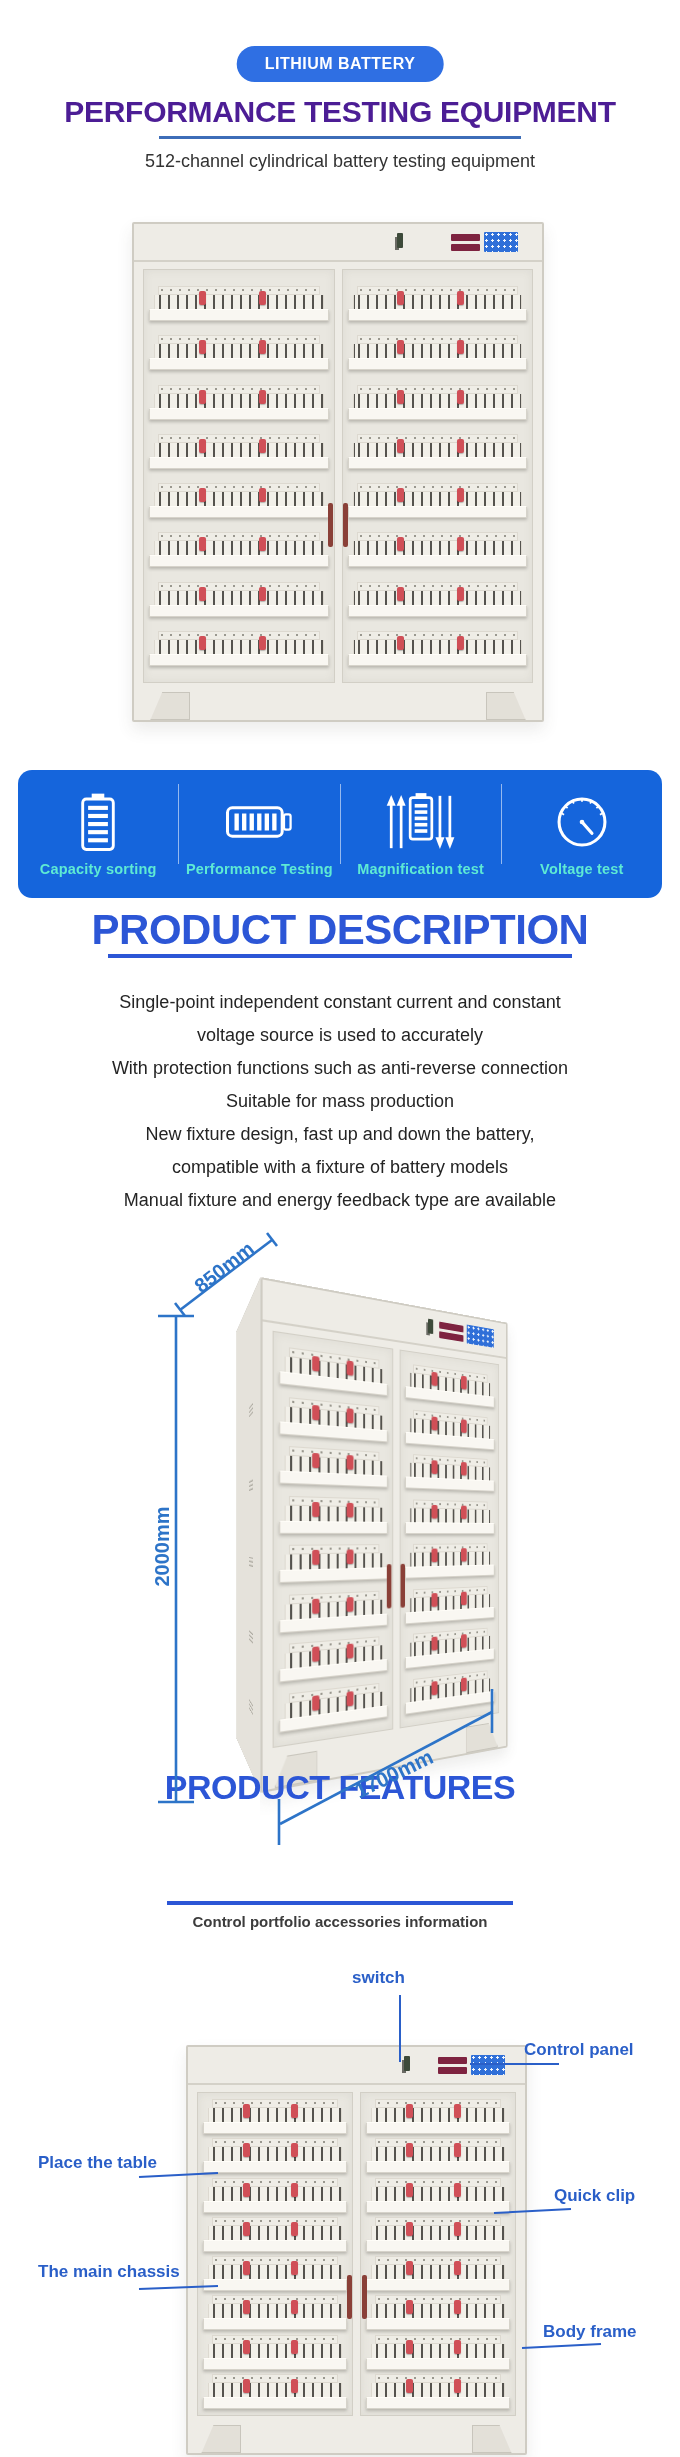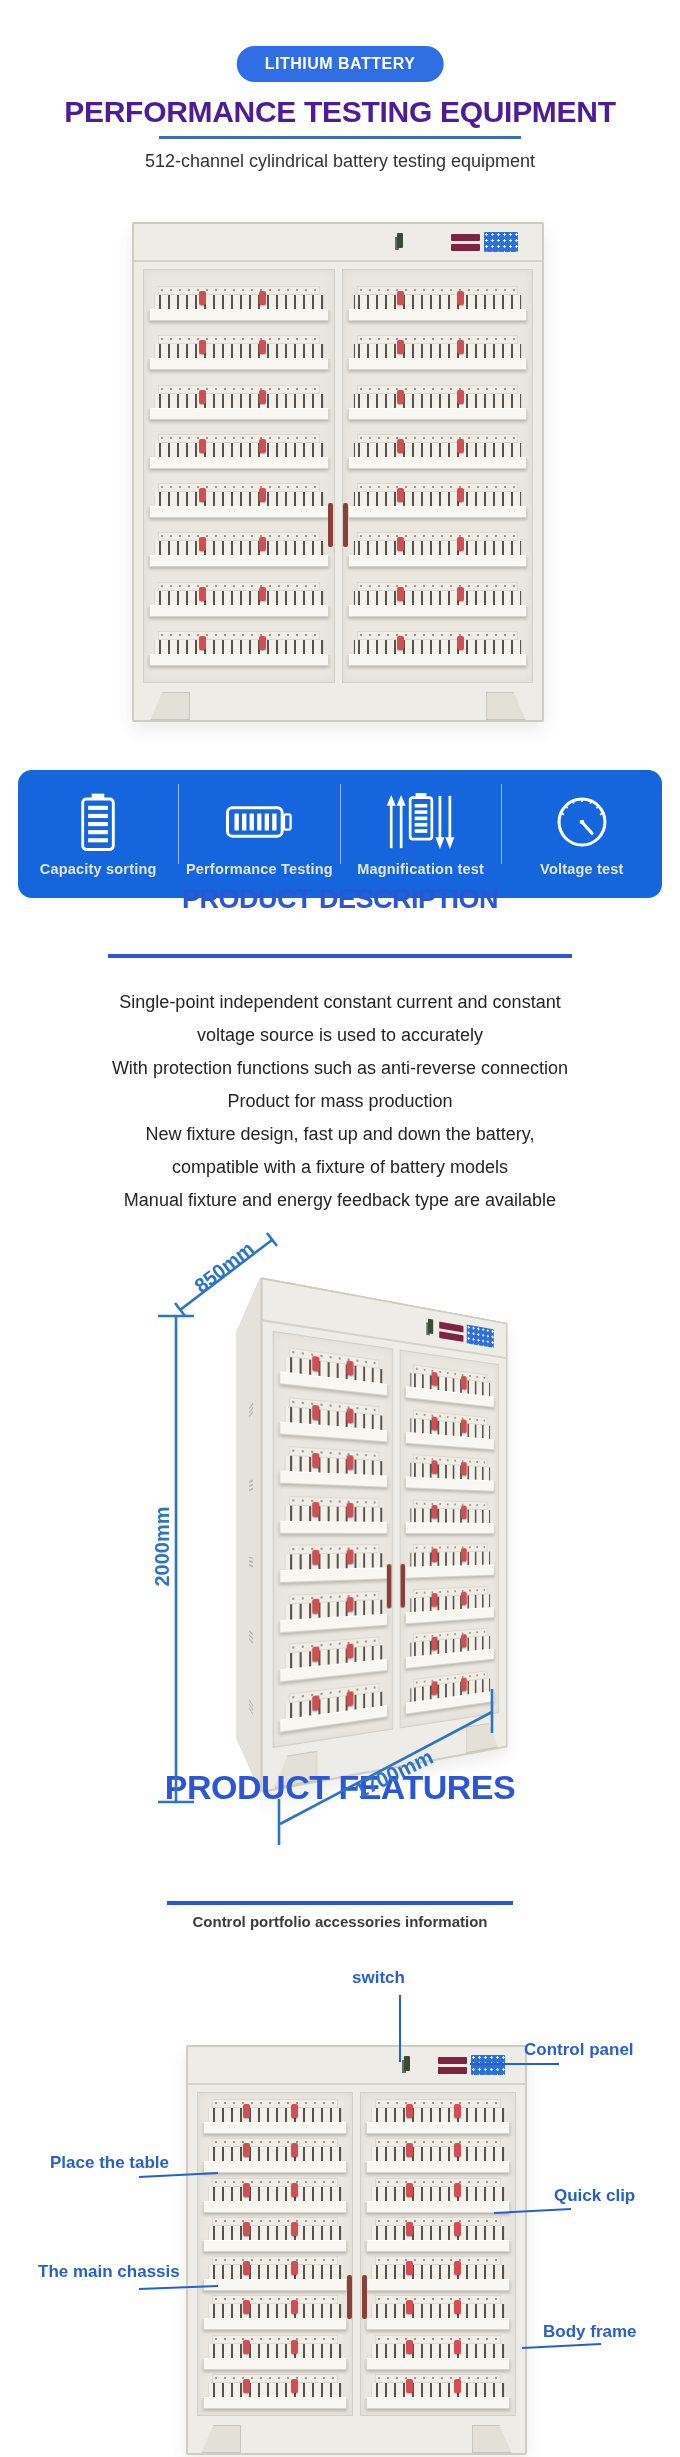--- a/index.html
+++ b/index.html
@@ -41,27 +41,27 @@
          box-shadow:0 2px 3px rgba(60,58,50,.28);}
   .cab-handle{position:absolute;top:56%;width:5px;height:44px;background:#8a4038;border-radius:2px;}
   .cab-handle.h-left{left:calc(50% - 10px);} .cab-handle.h-right{left:calc(50% + 5px);}
   .cab-feet{height:28px;position:relative;flex:none;}
   .foot{position:absolute;top:0;width:40px;height:100%;background:#e3e0d8;border:1px solid #c8c5bc;box-sizing:border-box;}
   .foot.f-left{left:4%;clip-path:polygon(30% 0,100% 0,100% 100%,0 100%);}
   .foot.f-right{right:4%;clip-path:polygon(0 0,70% 0,100% 100%,0 100%);}
   
   .banner{position:absolute;left:18px;top:770px;width:644px;height:128px;background:#1565dc;border-radius:14px;
           display:flex;align-items:stretch;}
-  .feature{flex:1;display:flex;flex-direction:column;align-items:center;justify-content:center;gap:8px;color:#e5e5e5;}
+  .feature{flex:1;display:flex;flex-direction:column;align-items:center;justify-content:center;gap:8px;color:#5eead4;}
   .feature .f-label{font-size:14.5px;font-weight:bold;letter-spacing:.2px;}
   .f-icon{height:62px;display:flex;align-items:center;justify-content:center;}
   .f-divider{width:1px;background:rgba(255,255,255,.55);margin:14px 0 34px;}
   
   .sec-h{position:absolute;width:100%;text-align:center;color:#2c56d6;font-weight:800;}
-  .pd-h{top:884px;font-size:27px;letter-spacing:-.5px;}
+  .pd-h{top:906px;font-size:42px;letter-spacing:-.5px;}
   .pd-rule{position:absolute;top:954px;left:50%;margin-left:-232px;width:464px;height:4px;background:#2c56d6;}
   .pf-h{top:1768px;font-size:34px;letter-spacing:-.5px;}
   .pf-rule{position:absolute;top:1901px;left:50%;margin-left:-173px;width:346px;height:3.5px;background:#2c56d6;}
   .pf-sub{position:absolute;top:1913px;width:100%;text-align:center;color:#3c3c3c;font-size:15px;font-weight:bold;}
   .desc{position:absolute;top:986px;width:100%;text-align:center;color:#242424;font-size:18px;line-height:33px;}
   
   .dim-scene{position:absolute;left:140px;top:1238px;width:440px;height:600px;}
   .dim-cab3d{position:absolute;left:122px;top:64px;width:268px;height:466px;
              transform-style:preserve-3d;transform:perspective(560px) rotateY(24deg);}
   .dim-cab3d .cabinet{left:0;top:0;width:268px;height:466px;}
@@ -71,21 +71,21 @@
         background-image:repeating-linear-gradient(0deg,#aeaba2 0 1.5px,transparent 1.5px 4px);}
   .overlay{position:absolute;left:0;top:0;z-index:5;pointer-events:none;}
   .dim-label{position:absolute;color:#2d74c8;font-weight:bold;z-index:6;white-space:nowrap;}
   .lab-850{left:190px;top:1256px;font-size:20px;transform:rotate(-38deg);}
   .lab-2000{left:122px;top:1535px;font-size:20px;transform:rotate(-90deg);transform-origin:center;}
   .lab-1700{left:352px;top:1762px;font-size:21px;transform:rotate(-26deg);}
   
   .callout{position:absolute;color:#2a5fc8;font-size:17px;font-weight:bold;z-index:6;white-space:nowrap;}
   .co-switch{left:352px;top:1968px;}
   .co-panel{left:524px;top:2040px;}
-  .co-table{left:50px;top:2153px;text-align:right;}
+  .co-table{left:38px;top:2153px;text-align:right;}
   .co-clip{left:554px;top:2186px;}
   .co-chassis{left:38px;top:2262px;}
   .co-frame{left:543px;top:2322px;}
 </style>
 </head>
 <body>
 
 <div class="page">
 
   <div class="badge">LITHIUM BATTERY</div>
@@ -319,21 +319,21 @@
       <span class="f-label">Voltage test</span>
     </div>
   </div>
 
   <div class="sec-h pd-h">PRODUCT DESCRIPTION</div>
   <div class="pd-rule"></div>
   <div class="desc">
     <div>Single-point independent constant current and constant</div>
     <div>voltage source is used to accurately</div>
     <div>With protection functions such as anti-reverse connection</div>
-    <div>Product for mass production</div>
+    <div>Suitable for mass production</div>
     <div>New fixture design, fast up and down the battery,</div>
     <div>compatible with a fixture of battery models</div>
     <div>Manual fixture and energy feedback type are available</div>
   </div>
 
   <div class="dim-scene">
     <div class="dim-cab3d">
       <div class="dim-side">
         <span class="vent" style="top:22%"></span>
         <span class="vent" style="top:38%"></span>

